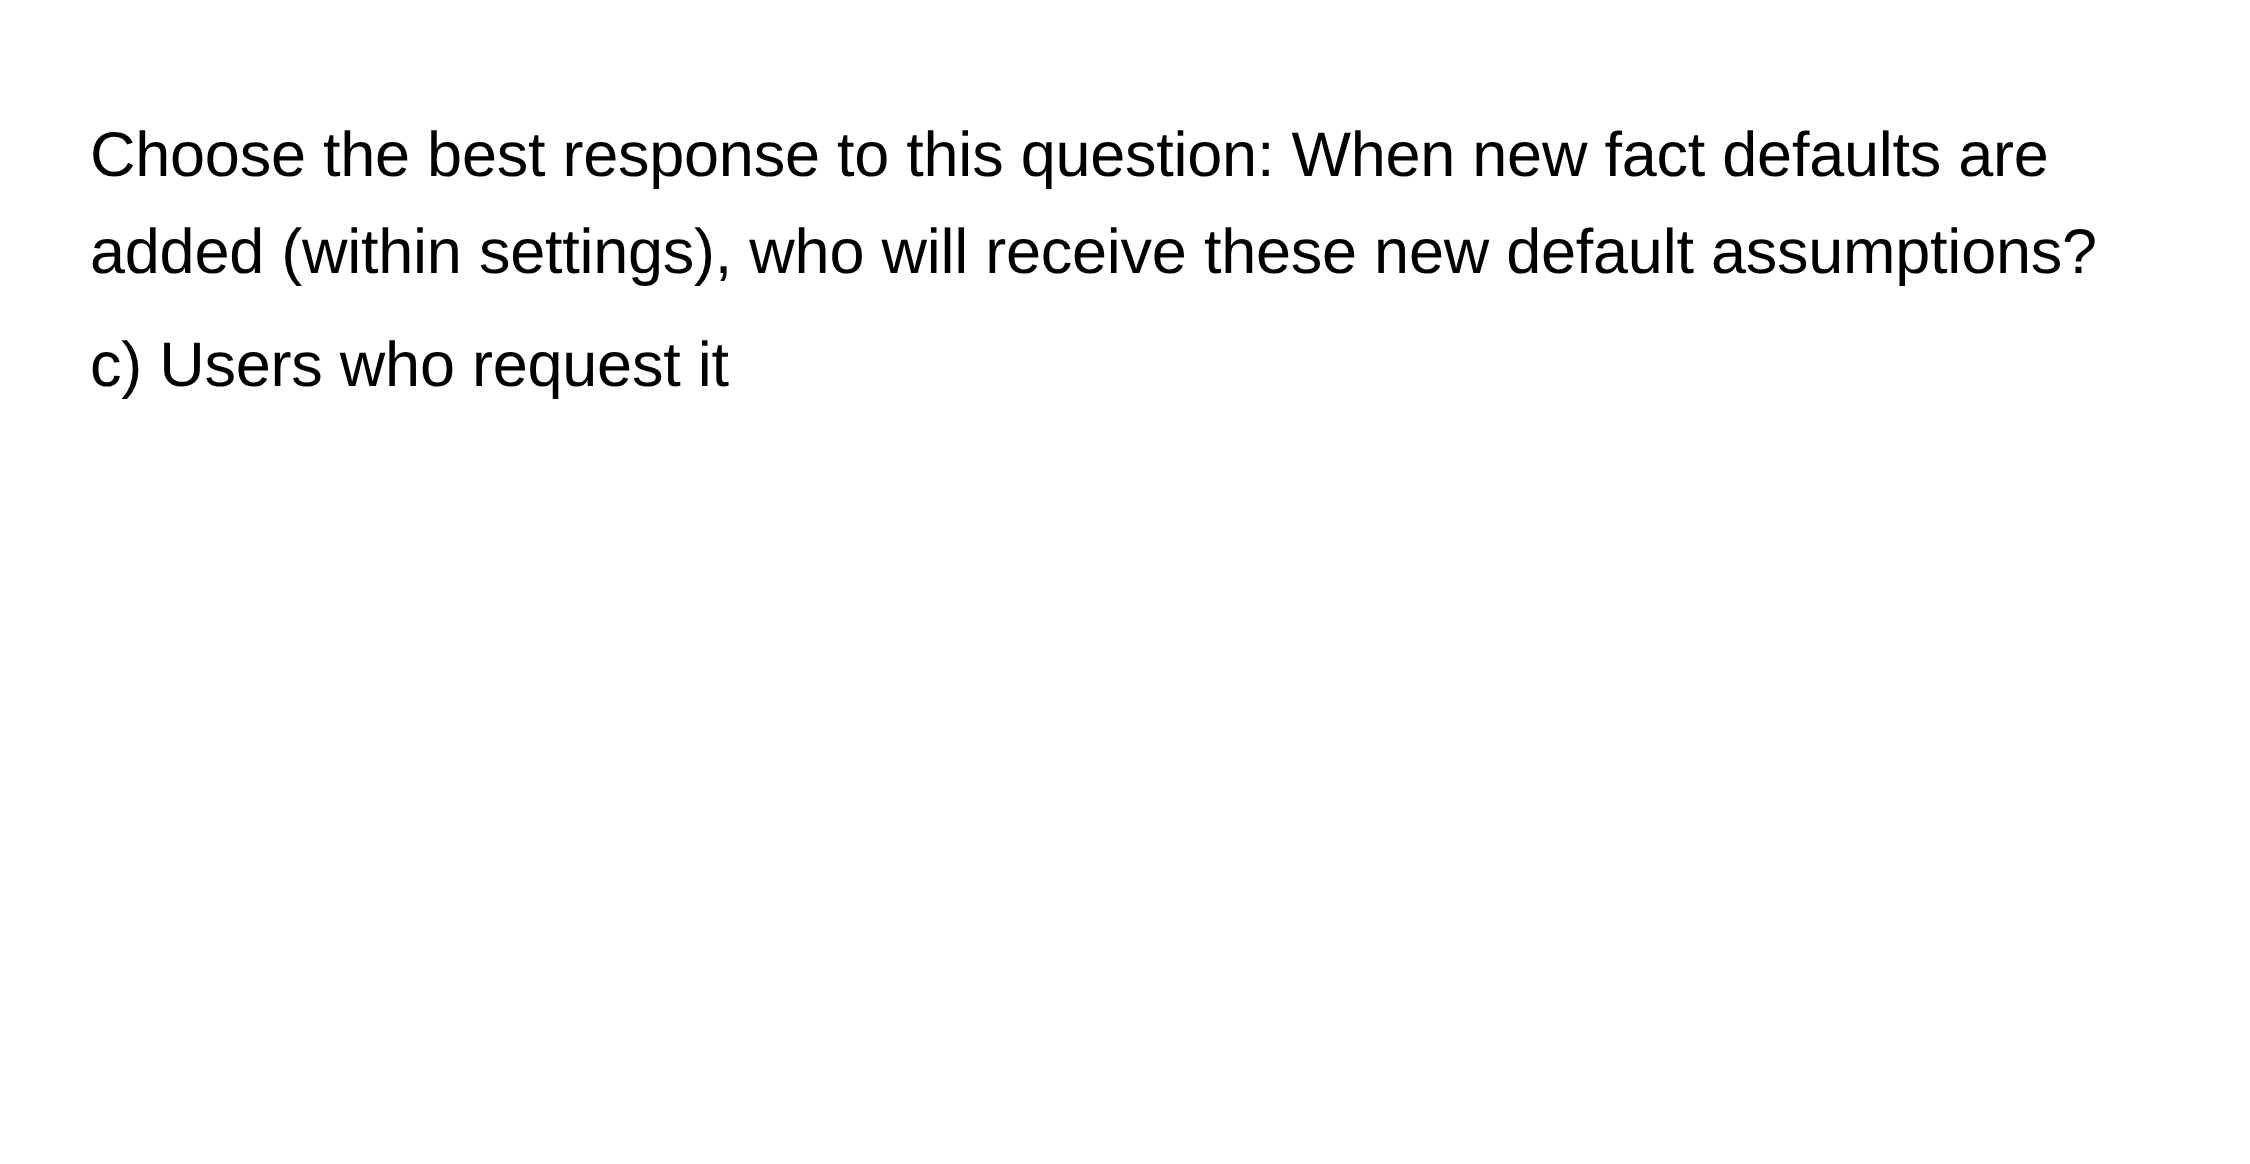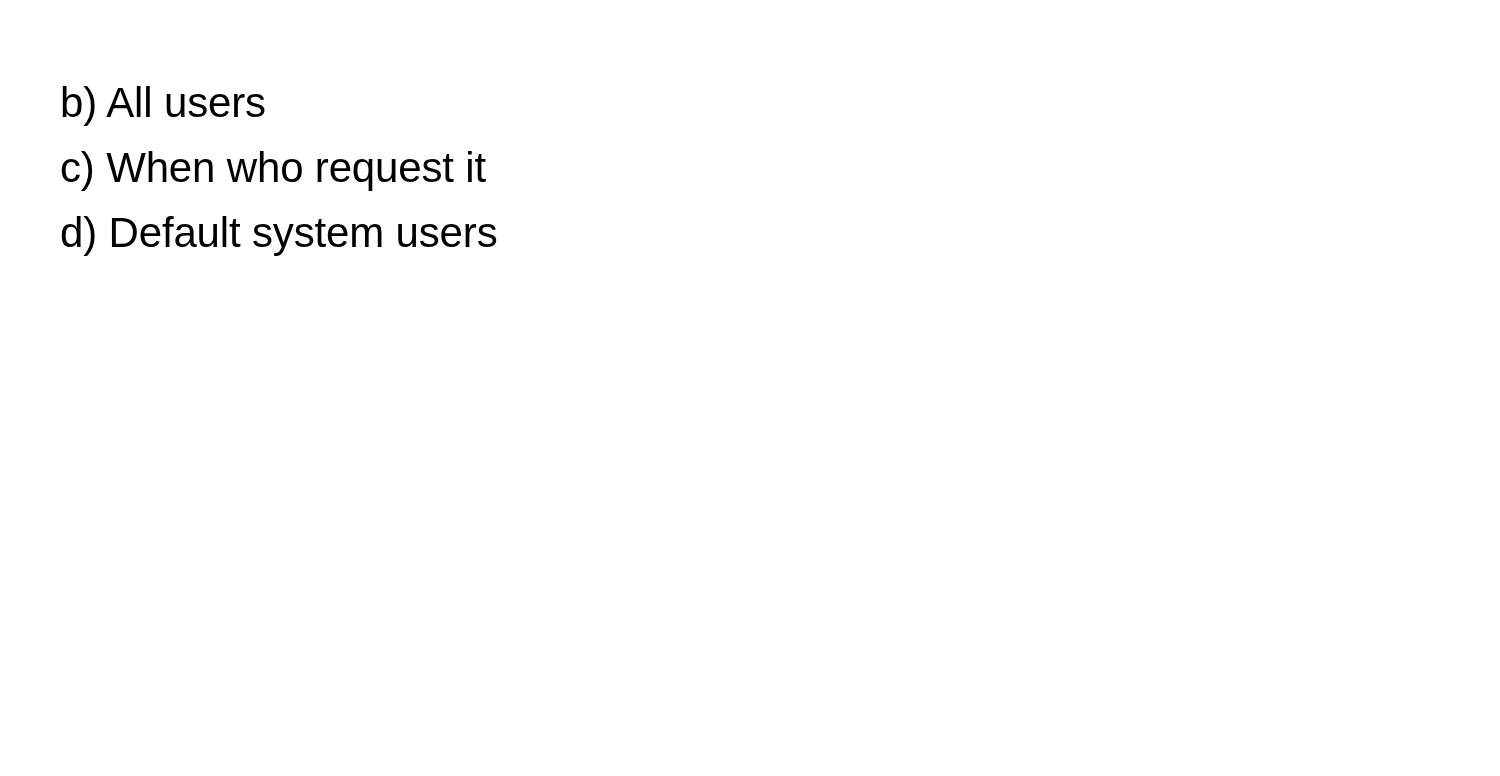--- a/index.html
+++ b/index.html
@@ -28,27 +28,20 @@
     .option {
       font-size: 42px;
       line-height: 1.55;
       font-weight: 400;
     }
   </style>
 </head>
 <body>
 
 <div class="question-container">
+  <p class="question-text">Choose the best response to this question: When new fact defaults are added (within settings), who will receive these new default assumptions?</p>
   <div class="options">
     <p class="option">
-      <span>b)</span>
-      <span>All users</span>
-    </p>
-    <p class="option">
       <span>c)</span>
-      <span>When who request it</span>
-    </p>
-    <p class="option">
-      <span>d)</span>
-      <span>Default system users</span>
+      <span>Users who request it</span>
     </p>
   </div>
 </div>
 
 </body></html>

